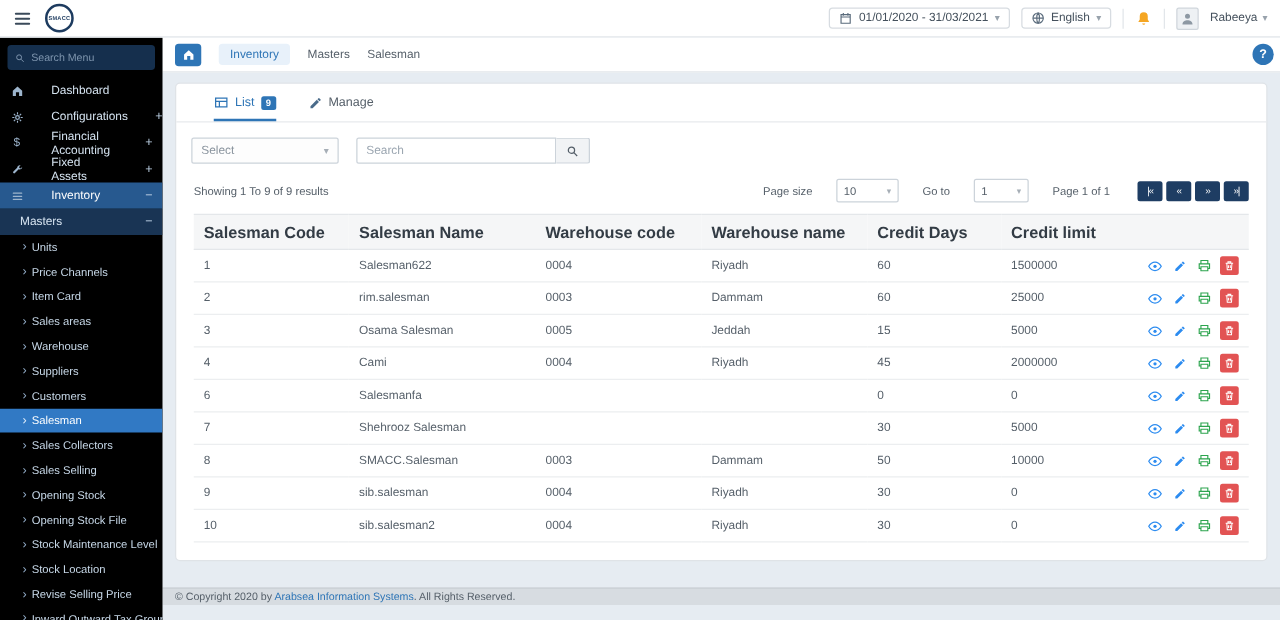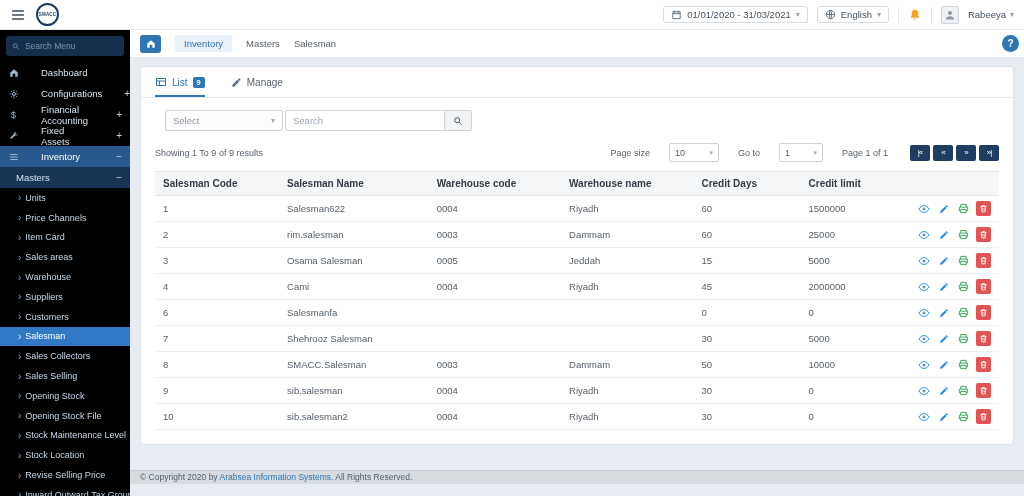--- a/index.html
+++ b/index.html
@@ -37,45 +37,45 @@
 
   
   .main { position:absolute; top:30px; left:130px; width:894px; height:452px; background:#e6ecf2; }
   .breadcrumb-bar { height:28px; background:#fff; border-bottom:1px solid #e2e6ea; display:flex; align-items:center; padding:0 10px; gap:14px; position:relative; }
   .home-btn { width:21px; height:18px; background:#2e75b6; border-radius:3px; display:flex; align-items:center; justify-content:center; color:#fff; cursor:pointer; }
   .crumb { font-size:9.5px; color:#555f69; cursor:pointer; }
   .crumb.first { color:#2e75b6; background:#e8f1fa; padding:3px 9px; border-radius:3px; }
   .help-btn { position:absolute; right:5px; top:5px; width:17px; height:17px; border-radius:50%; background:#2e75b6; color:#fff; font-size:10px; font-weight:bold; display:flex; align-items:center; justify-content:center; cursor:pointer; }
 
   .card { margin:8px 10px; background:#fff; border:1px solid #dfe3e7; border-radius:4px; padding-bottom:14px; }
-  .tabs-row { display:flex; gap:26px; padding:9px 14px 0; border-bottom:1px solid #e8eaed; }
+  .tabs-row { display:flex; gap:26px; padding:9px 30px 0; border-bottom:1px solid #e8eaed; }
   .tab { display:flex; align-items:center; gap:5px; font-size:10px; color:#555f69; padding-bottom:7px; cursor:pointer; border-bottom:2px solid transparent; }
   .tab.active { color:#2e75b6; border-bottom-color:#2e75b6; }
   .tab .badge { background:#2e75b6; color:#fff; font-size:7.5px; border-radius:2px; padding:1px 4px; font-weight:bold; }
   .tab svg { color:#2e75b6; }
   .tab.inactive svg { color:#4a6b8a; }
 
-  .filter-row { display:flex; align-items:flex-end; padding:12px 24px 4px; gap:2px; }
+  .filter-row { display:flex; align-items:flex-end; padding:12px 12px 4px; gap:14px; }
   .fake-select { width:118px; height:21px; border:1px solid #ccd3da; border-radius:2px; display:flex; align-items:center; justify-content:space-between; padding:0 7px; font-size:9.5px; color:#8a949e; background:#fdfdfd; cursor:pointer; }
   .fake-select .chev { font-size:8px; color:#a6aeb6; }
   .searchgrp { display:flex; }
   .searchgrp input { width:160px; height:21px; border:1px solid #ccd3da; border-radius:2px 0 0 2px; padding:0 7px; font-size:9.5px; color:#444; outline:none; font-family:"Liberation Sans",sans-serif; }
   .searchgrp input::placeholder { color:#9aa5b0; }
   .search-btn { width:27px; height:21px; background:#f1f3f5; border:1px solid #ccd3da; border-left:none; border-radius:0 2px 2px 0; display:flex; align-items:center; justify-content:center; color:#555f69; cursor:pointer; }
 
   .info-row { display:flex; align-items:center; padding:8px 14px 2px; font-size:9px; color:#555f69; }
   .pager { margin-left:auto; display:flex; align-items:center; gap:19px; }
   .mini-select { height:19px; border:1px solid #ccd3da; border-radius:2px; display:flex; align-items:center; justify-content:space-between; padding:0 5px; font-size:9px; color:#555f69; cursor:pointer; background:#fff; }
   .mini-select.w50 { width:50px; } .mini-select.w44 { width:44px; }
   .mini-select .chev { font-size:7px; color:#a6aeb6; }
   .pg-btns { display:flex; gap:3px; margin-left:3px; }
   .pg-btn { width:20px; height:16px; background:#1e3d63; color:#fff; border-radius:2px; font-size:8px; display:flex; align-items:center; justify-content:center; cursor:pointer; letter-spacing:-1px; }
 
   table { width:calc(100% - 28px); margin:7px 14px 0; border-collapse:collapse; font-size:9.5px; }
-  thead th { background:#f5f6f7; border-top:1px solid #e4e7ea; border-bottom:1px solid #e4e7ea; text-align:left; padding:6px 8px; color:#333c45; font-weight:bold; font-size:10px; }
+  thead th { background:#f5f6f7; border-top:1px solid #e4e7ea; border-bottom:1px solid #e4e7ea; text-align:left; padding:6px 8px; color:#333c45; font-weight:bold; font-size:13px; }
   tbody td { padding:5px 8px; border-bottom:1px solid #eceef0; color:#555f69; }
   .actions { display:flex; gap:5px; align-items:center; justify-content:flex-end; }
   .act-btn { width:15px; height:15px; display:flex; align-items:center; justify-content:center; cursor:pointer; border-radius:2px; }
   .act-view { color:#2d8cf0; } .act-edit { color:#2d8cf0; } .act-print { color:#2ca44e; }
   .act-del { background:#e25353; color:#fff; }
 
   
   .footer { position:absolute; bottom:12px; left:130px; width:1016px; height:14px; background:#d7dce1; border-top:1px solid #c9ced4; font-size:8.5px; color:#555f69; line-height:13px; padding:0 10px; }
   .footer a { color:#2e75b6; text-decoration:none; }
 </style>

